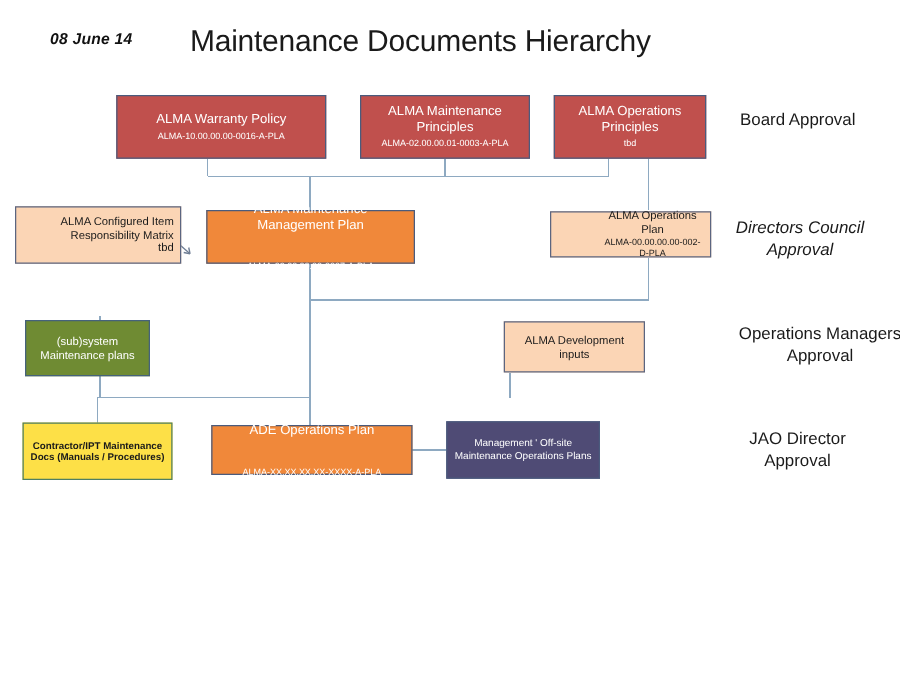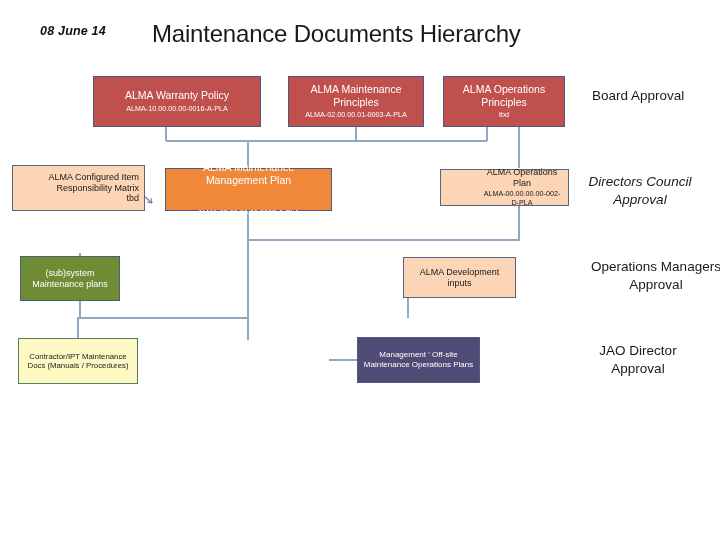--- a/index.html
+++ b/index.html
@@ -107,23 +107,24 @@
   
   .theme-olive {
     background: #6f8b33;
     border-color: #45627b;
     color: #ffffff;
   }
   .theme-olive .title-line { font-size: 9px; }
 
   
   .theme-lightgreen {
-    background: #fef9c3;
+    background: #fde047;
     border-color: #4e7f63;
     color: #1a1a1a;
+    font-weight: bold;
   }
   .theme-lightgreen .title-line { font-size: 7.8px; }
 
   
   .theme-purple {
     background: #4f4b75;
     border-color: #4a5b7d;
     color: #ffffff;
   }
   .theme-purple .title-line { font-size: 8px; }
@@ -218,20 +219,24 @@
   </div>
 
   <div class="node theme-peach" style="left:366px; top:257px; width:113px; height:41px;margin-left:37px;">
     <span class="title-line">ALMA Development inputs</span>
   </div>
 
   <div class="node theme-lightgreen" style="left:18px; top:338px; width:120px; height:46px;">
     <span class="title-line">Contractor/IPT Maintenance Docs (Manuals / Procedures)</span>
   </div>
 
+  <div class="node theme-orange" style="left:169px; top:340px; width:161px; height:40px;">
+    <span class="title-line">ADE Operations Plan</span>
+    <span class="code-line">ALMA-XX.XX.XX.XX-XXXX-A-PLA</span>
+  </div>
 
   <div class="node theme-purple" style="left:357px; top:337px; width:123px; height:46px;">
     <span class="title-line">Management ' Off-site Maintenance Operations Plans</span>
   </div>
 
   <div class="approval" style="left:592px; top:87px; text-align:left;">Board Approval</div>
 
   <div class="approval" style="left:580px; top:173px; width:120px; text-align:center;font-style:italic;">Directors Council Approval</div>
 
   <div class="approval" style="left:586px; top:258px; width:140px; text-align:center;">Operations Managers Approval</div>

